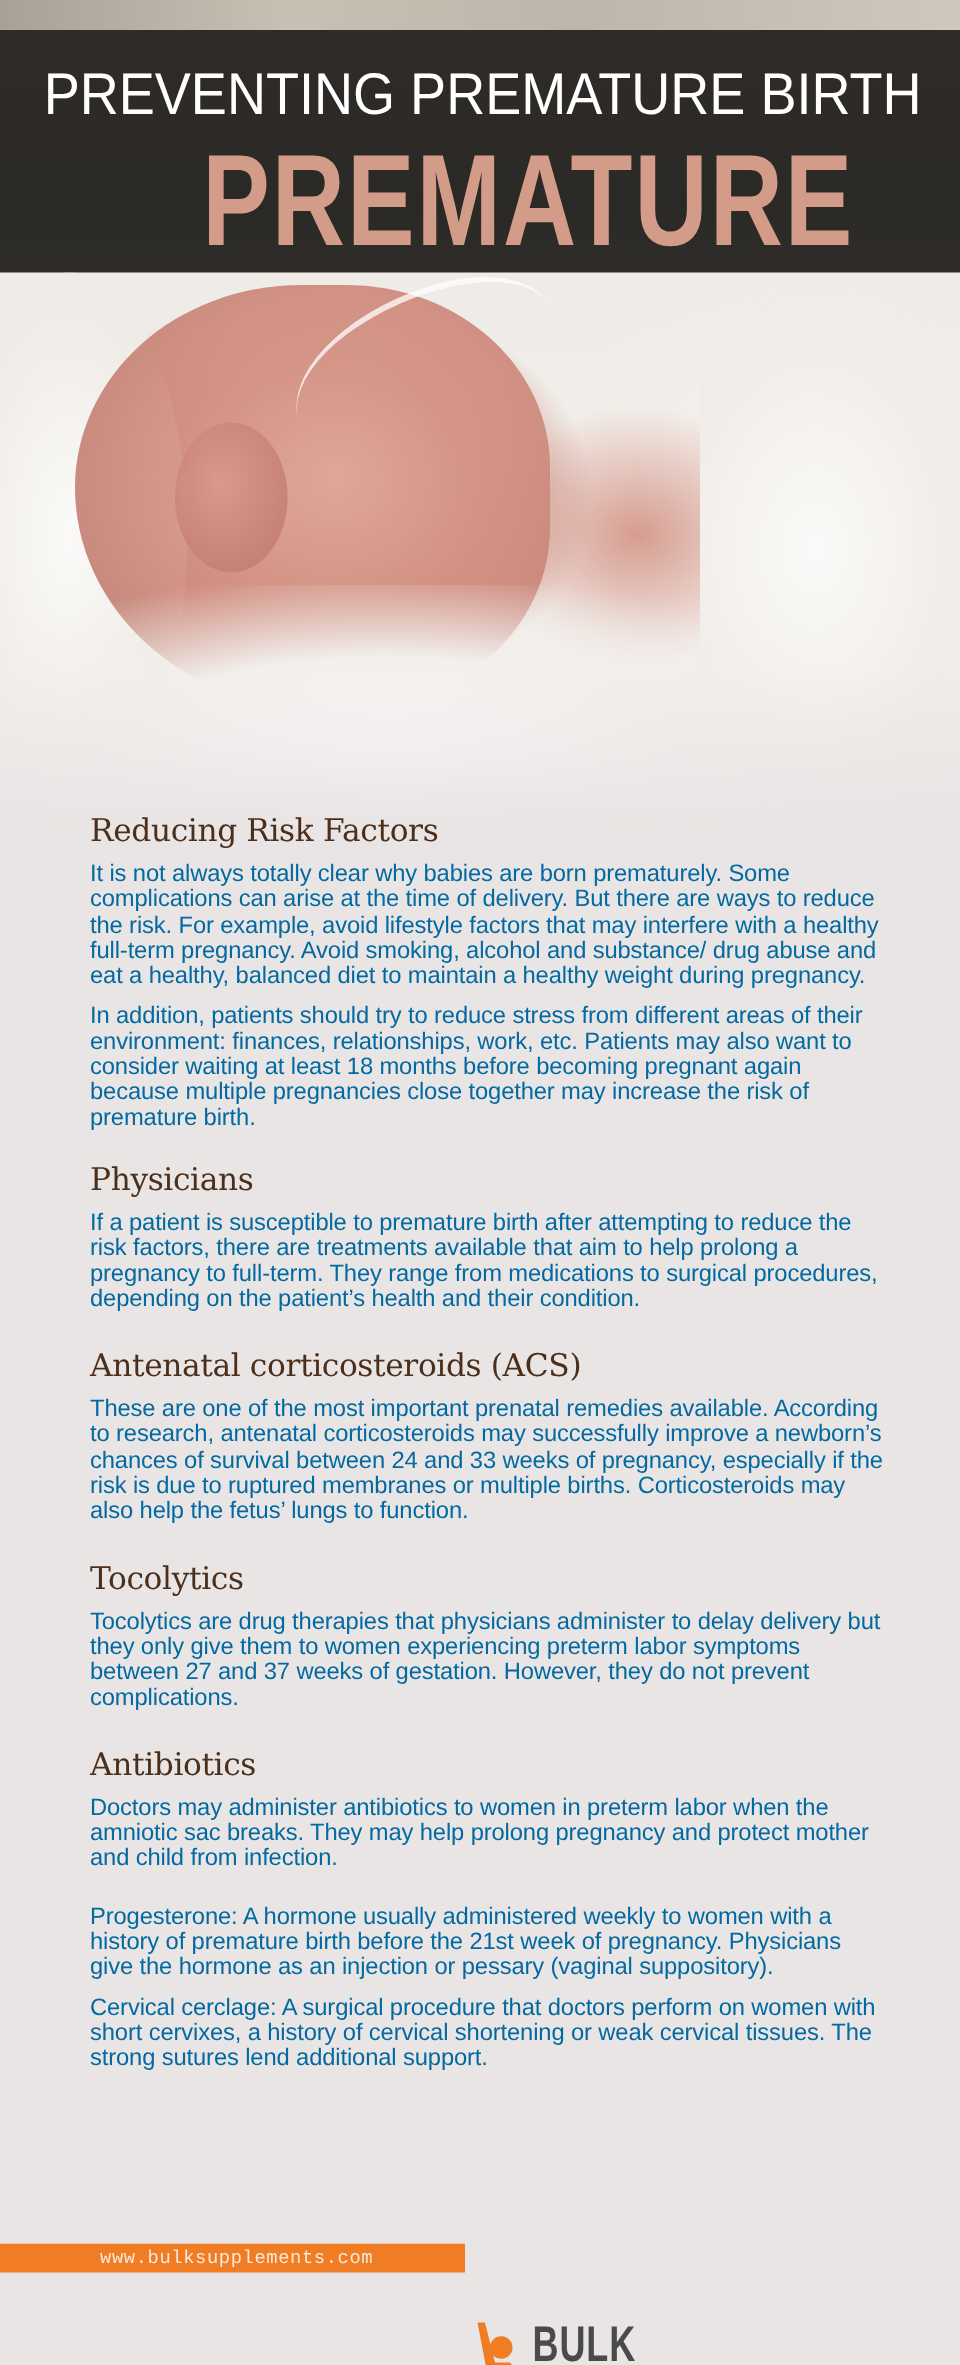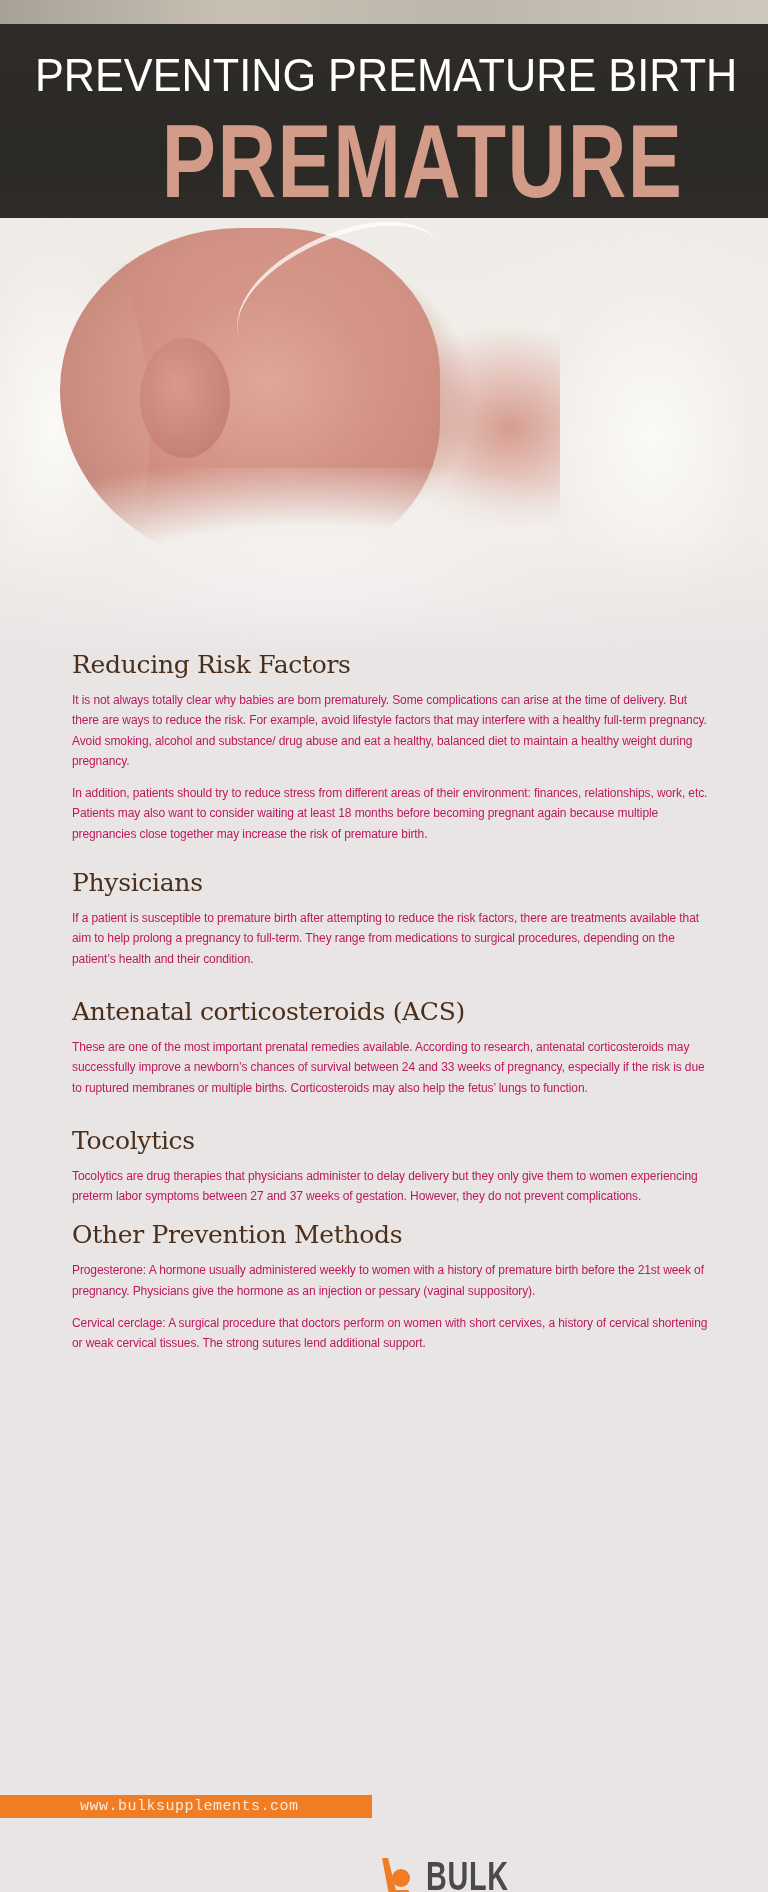--- a/index.html
+++ b/index.html
@@ -100,22 +100,22 @@
       font-family: "DejaVu Serif", serif;
       color: #4b2f1a;
       font-size: 25px;
       font-weight: 400;
       line-height: 34px;
       letter-spacing: -0.3px;
       margin-bottom: 8px;
     }
     .para {
       font-family: "Liberation Sans", sans-serif;
-      color: #be185d;
-      font-size: 12px;
+      color: #0369a1;
+      font-size: 19px;
       line-height: 20.3px;
       letter-spacing: -0.1px;
       margin-bottom: 12px;
     }
 
     
     .footer-bar {
       position: absolute; left: 0; top: 1795px; width: 372px; height: 23px;
       background: #f07d24;
     }
@@ -206,28 +206,31 @@
   <section class="section" style="margin-bottom:26px;">
     <h3 class="section-heading">Physicians</h3>
     <p class="para">If a patient is susceptible to premature birth after attempting to reduce the risk factors, there are treatments available that aim to help prolong a pregnancy to full-term. They range from medications to surgical procedures, depending on the patient’s health and their condition.</p>
   </section>
 
   <section class="section" style="margin-bottom:26px;">
     <h3 class="section-heading">Antenatal corticosteroids (ACS)</h3>
     <p class="para">These are one of the most important prenatal remedies available. According to research, antenatal corticosteroids may successfully improve a newborn’s chances of survival between 24 and 33 weeks of pregnancy, especially if the risk is due to ruptured membranes or multiple births. Corticosteroids may also help the fetus’ lungs to function.</p>
   </section>
 
-  <section class="section" style="margin-bottom:12px;">
+  <section class="section" style="margin-bottom:26px;">
     <h3 class="section-heading">Tocolytics</h3>
     <p class="para">Tocolytics are drug therapies that physicians administer to delay delivery but they only give them to women experiencing preterm labor symptoms between 27 and 37 weeks of gestation. However, they do not prevent complications.</p>
   </section>
 
+  <section class="section" style="margin-bottom:26px;">
+    <h3 class="section-heading">Antibiotics</h3>
+    <p class="para">Doctors may administer antibiotics to women in preterm labor when the amniotic sac breaks. They may help prolong pregnancy and protect mother and child from infection.</p>
+  </section>
 
   <section class="section">
-    <h3 class="section-heading">Other Prevention Methods</h3>
     <p class="para">Progesterone: A hormone usually administered weekly to women with a history of premature birth before the 21st week of pregnancy. Physicians give the hormone as an injection or pessary (vaginal suppository).</p>
     <p class="para">Cervical cerclage: A surgical procedure that doctors perform on women with short cervixes, a history of cervical shortening or weak cervical tissues. The strong sutures lend additional support.</p>
   </section>
 </main>
 
 <div class="footer-bar"></div>
 <a class="footer-url">www.bulksupplements.com</a>
 
 <div class="logo">
   <svg class="logo-figure" viewBox="0 0 50 110" width="50" height="110">

